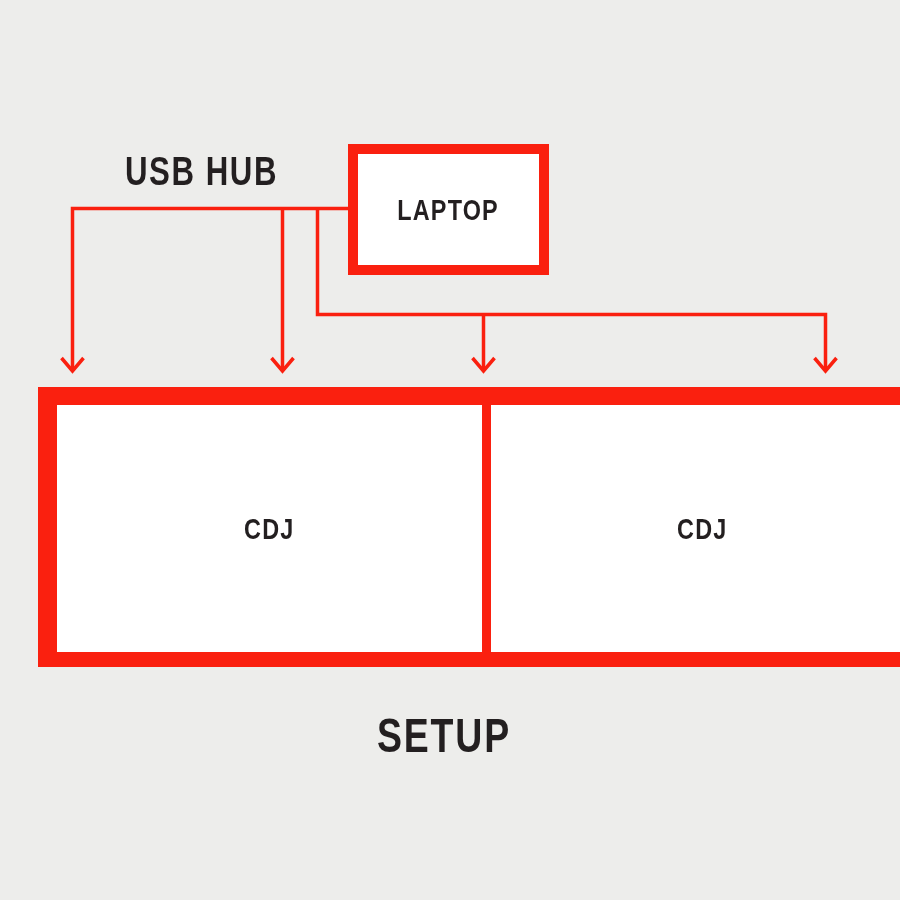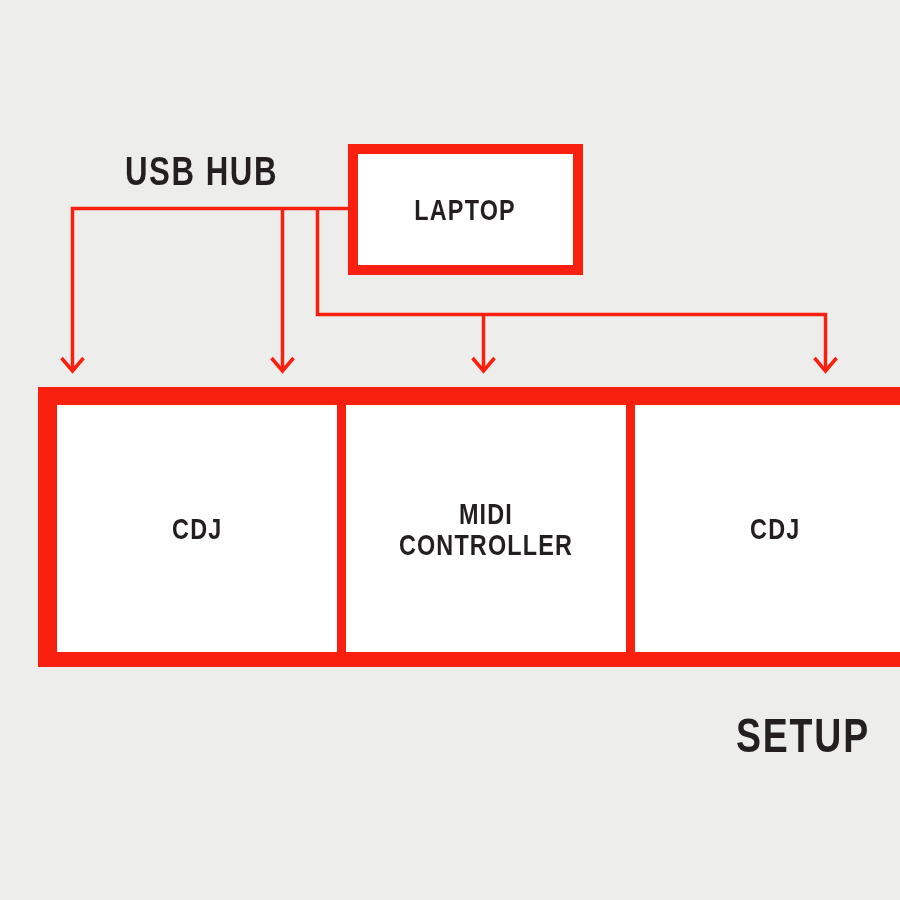--- a/index.html
+++ b/index.html
@@ -29,21 +29,21 @@
     display:inline-block;
     transform:scaleX(0.78);
     letter-spacing:0.05em;
   }
   .hub-label{
     position:absolute;left:125px;top:156px;
     font-size:40px;line-height:30px;
   }
   .hub-label .condensed{transform-origin:left center;}
   .laptop-node{
-    position:absolute;left:348px;top:144px;width:235px;height:131px;
+    position:absolute;left:348px;top:144px;width:201px;height:131px;
     box-sizing:border-box;border:10px solid var(--red);background:var(--fill);
     display:flex;align-items:center;justify-content:center;
   }
   .laptop-node .label{font-size:30px;line-height:30px;}
   .rack{
     position:absolute;left:38px;top:387px;width:895px;height:280px;
     box-sizing:border-box;background:var(--red);
     display:flex;flex-direction:row;gap:9px;
     padding:18px 18px 15px 19px;
   }
@@ -51,21 +51,21 @@
     flex:1 1 0;background:var(--fill);
     display:flex;align-items:center;justify-content:center;
     text-align:center;
   }
   .device-box .label{
     font-size:30px;line-height:31px;white-space:normal;
     transform-origin:center center;
   }
   .diagram-title{
     position:absolute;left:0;top:712px;width:889px;
-    text-align:right;
+    text-align:center;
     text-decoration:underline;
   }
   .diagram-title .label{font-size:48px;line-height:48px;}
 </style>
 </head>
 <body>
 
 <div class="canvas">
 
   <svg class="connectors" viewBox="0 0 900 900" fill="none" stroke-width="3.5" stroke-linejoin="miter" stroke-linecap="butt">
@@ -85,23 +85,20 @@
 
   <div class="laptop-node">
     <span class="label condensed">LAPTOP</span>
   </div>
 
   <div class="rack">
     <div class="device-box">
       <span class="label condensed">CDJ</span>
     </div>
     <div class="device-box">
-      <span class="label condensed">MIDI CONTROLLER</span>
-    </div>
-    <div class="device-box">
       <span class="label condensed">CDJ</span>
     </div>
   </div>
 
   <div class="diagram-title">
     <span class="label condensed">SETUP</span>
   </div>
 
 </div>
 

